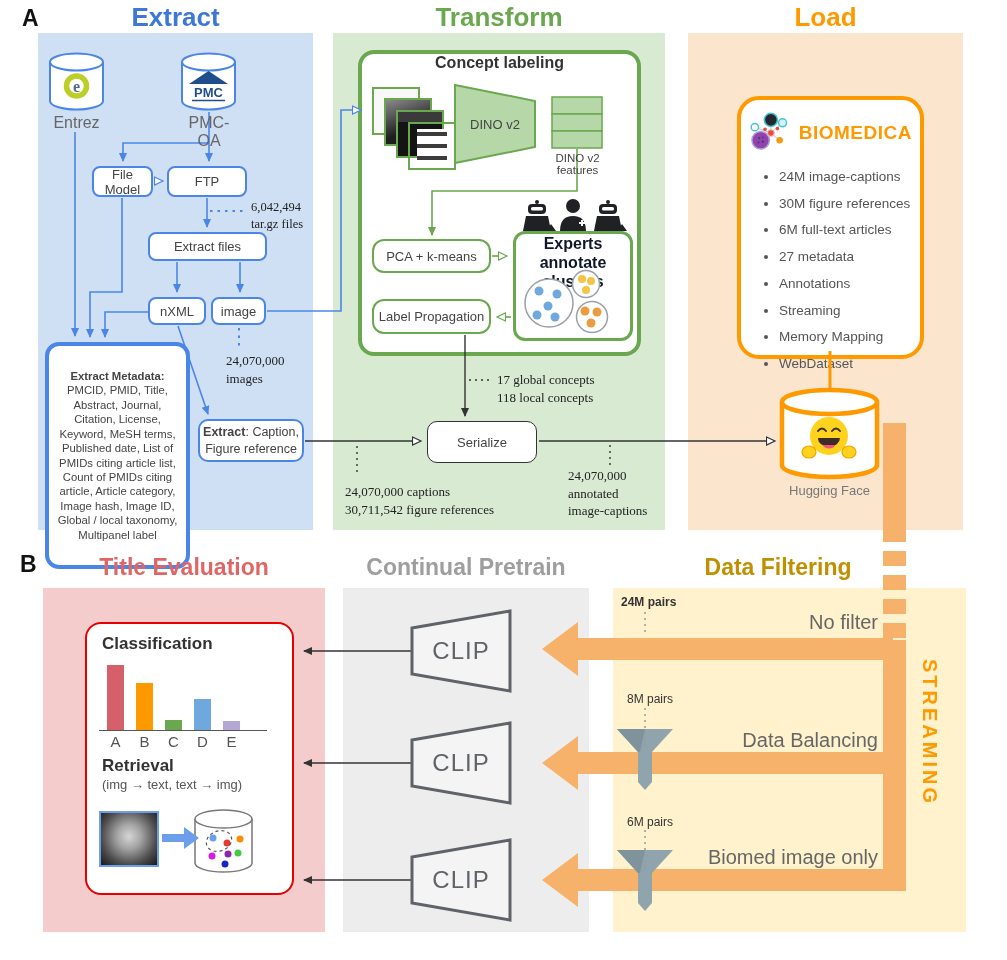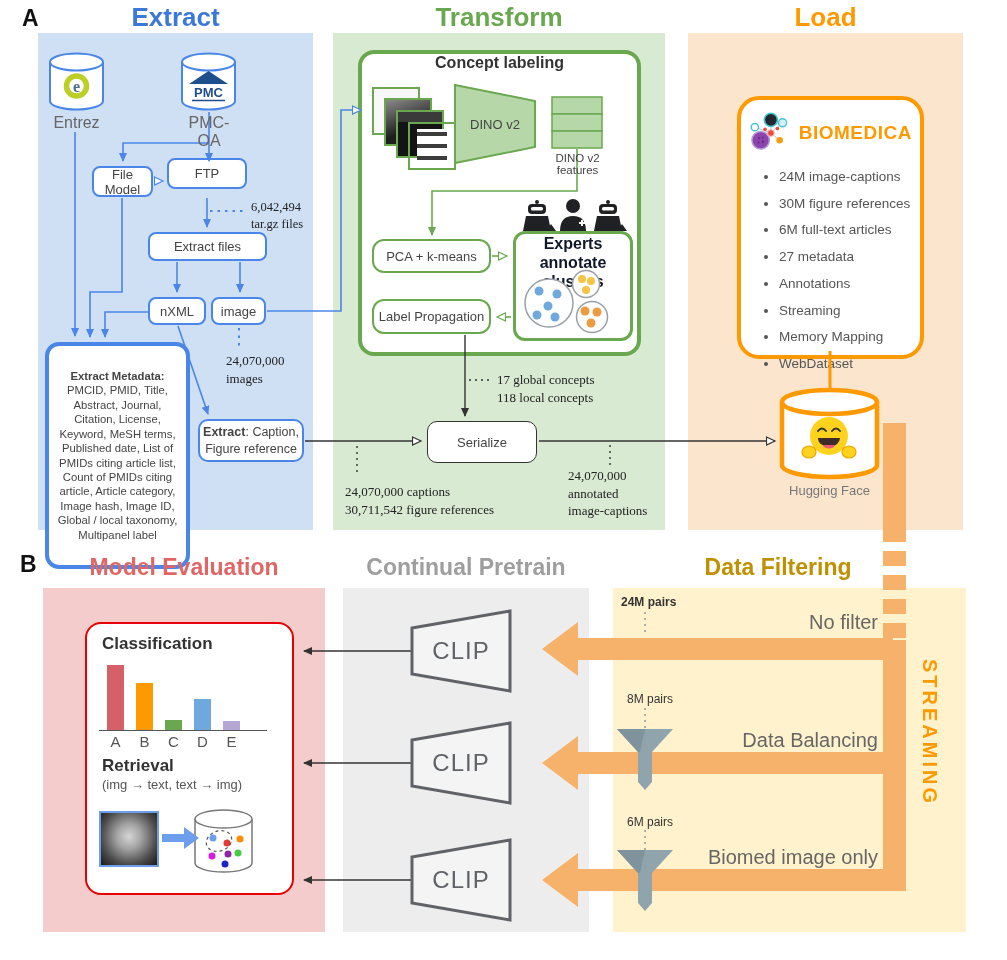--- a/index.html
+++ b/index.html
@@ -48,21 +48,21 @@
   <div class="panel" style="left:688px;top:33px;width:275px;height:497px;background:var(--load_panel);"></div>
   <div class="panel" style="left:43px;top:588px;width:282px;height:344px;background:var(--eval_panel);"></div>
   <div class="panel" style="left:343px;top:588px;width:246px;height:344px;background:var(--pretrain_panel);"></div>
   <div class="panel" style="left:613px;top:588px;width:353px;height:344px;background:var(--filtering_panel);"></div>
 
   <div class="secLabel" style="left:22px;top:5px;">A</div>
   <div class="secLabel" style="left:20px;top:551px;">B</div>
   <div class="txt title" style="left:38px;top:2px;width:275px;color:var(--extract_title);">Extract</div>
   <div class="txt title" style="left:333px;top:2px;width:332px;color:var(--transform_accent);">Transform</div>
   <div class="txt title" style="left:688px;top:2px;width:275px;color:var(--load_accent);">Load</div>
-  <div class="txt title2" style="left:43px;top:554px;width:282px;color:var(--eval_title);">Model Evaluation</div>
+  <div class="txt title2" style="left:43px;top:554px;width:282px;color:var(--eval_title);">Title Evaluation</div>
   <div class="txt title2" style="left:343px;top:554px;width:246px;color:var(--pretrain_title);">Continual Pretrain</div>
   <div class="txt title2" style="left:613px;top:554px;width:330px;color:var(--filtering_title);">Data Filtering</div>
 
   <div class="node metaBox" style="left:45px;top:342px;width:145px;height:227px;">
     <span style="font-weight:bold;">Extract Metadata:</span><span>PMCID, PMID, Title,
 Abstract, Journal,
 Citation, License,
 Keyword, MeSH terms,
 Published date, List of
 PMIDs citing article list,
@@ -143,21 +143,21 @@
         </div>
     </div>
     <span class="boxTitle" style="left:15px;top:132px;font-size:17px;">Retrieval</span>
     <span class="txt" style="left:15px;top:153px;font-size:13px;color:#555;">(img → text, text → img)</span>
     <div class="xray" style="left:12px;top:187px;"></div>
   </div>
 
   <div class="node blueNode" style="left:92px;top:166px;width:61px;height:31px;">
       <span>File Model</span>
     </div>
-  <div class="node blueNode" style="left:167px;top:158px;width:80px;height:31px;">
+  <div class="node blueNode" style="left:167px;top:166px;width:80px;height:31px;">
       <span>FTP</span>
     </div>
   <div class="node blueNode" style="left:148px;top:232px;width:119px;height:29px;">
       <span>Extract files</span>
     </div>
   <div class="node blueNode" style="left:148px;top:297px;width:58px;height:28px;">
       <span>nXML</span>
     </div>
   <div class="node blueNode" style="left:211px;top:297px;width:55px;height:28px;">
       <span>image</span>

